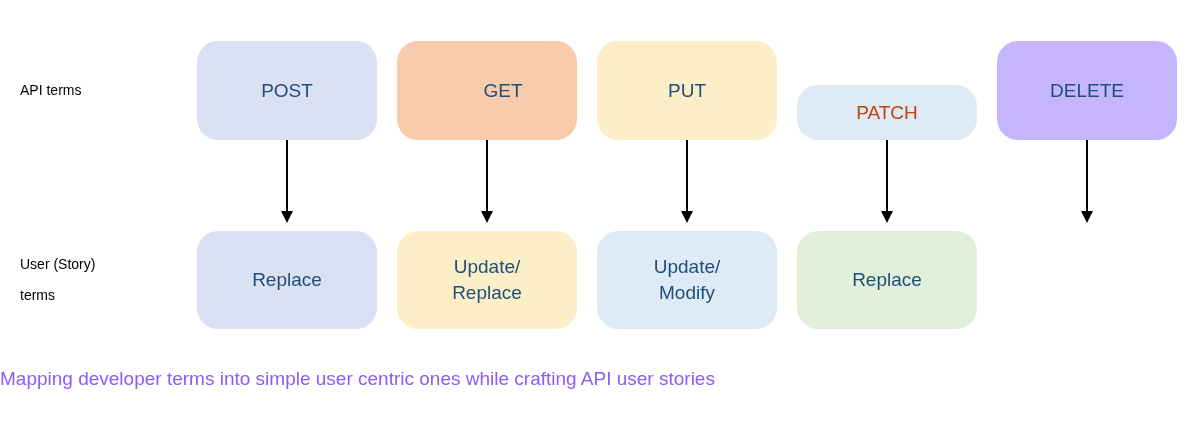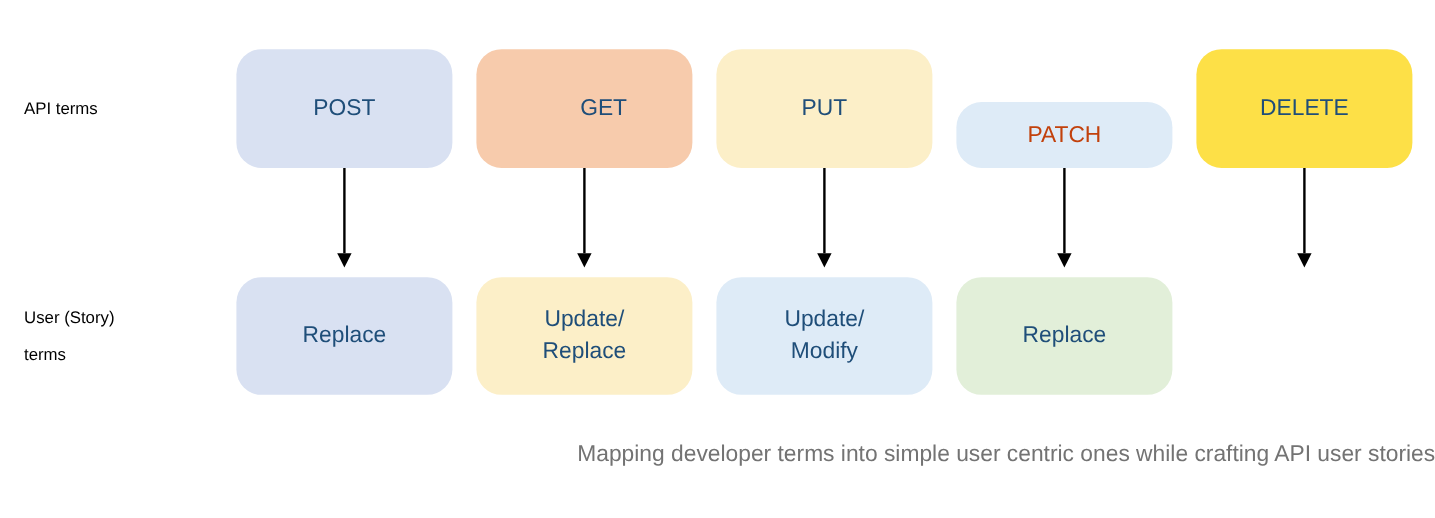--- a/index.html
+++ b/index.html
@@ -61,37 +61,37 @@
     background: #000000;
   }
   .arrow .head {
     width: 0; height: 0;
     border-left: 6px solid transparent;
     border-right: 6px solid transparent;
     border-top: 12px solid #000000;
   }
   .caption {
     margin-top: 39px;
-    text-align: right;
+    text-align: left;
     font-size: 19px;
-    color: #737373;
+    color: #8b5cf6;
   }
 </style>
 </head>
 <body>
 
 <div class="canvas">
 
   <div class="grid-row api-row">
     <div class="row-label">API terms</div>
     <div class="term-box col-0" style="background: rgb(217, 225, 242); color: rgb(31, 78, 121);">POST</div>
     <div class="term-box col-1" style="background: rgb(247, 203, 172); color: rgb(31, 78, 121); padding-left: 32px;">GET</div>
     <div class="term-box col-2" style="background: rgb(252, 239, 200); color: rgb(31, 78, 121);">PUT</div>
     <div class="term-box col-3" style="background: rgb(222, 235, 247); color: #c2410c; margin-top: 44px;">PATCH</div>
-    <div class="term-box col-4" style="background: #fde047; color: rgb(31, 78, 121);">DELETE</div>
+    <div class="term-box col-4" style="background: #c4b5fd; color: rgb(31, 78, 121);">DELETE</div>
   </div>
 
   <div class="grid-row arrows-row">
     <div></div>
     <div class="arrow-cell">
       <div class="arrow">
           <div class="shaft" style="background: rgb(0, 0, 0);"></div>
           <div class="head" style="border-top-color: rgb(0, 0, 0);"></div>
         </div>
     </div>

